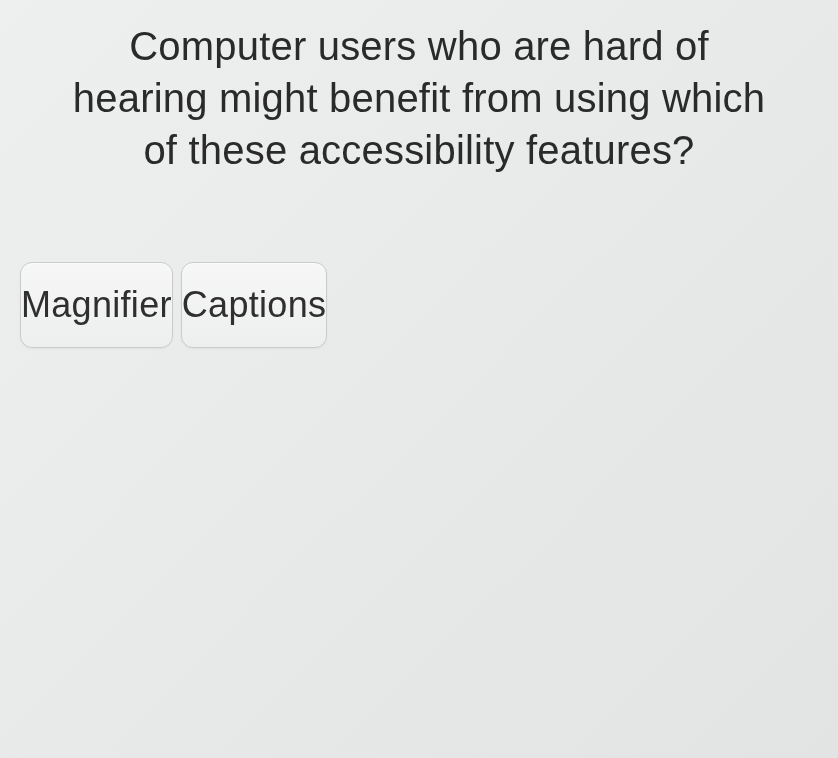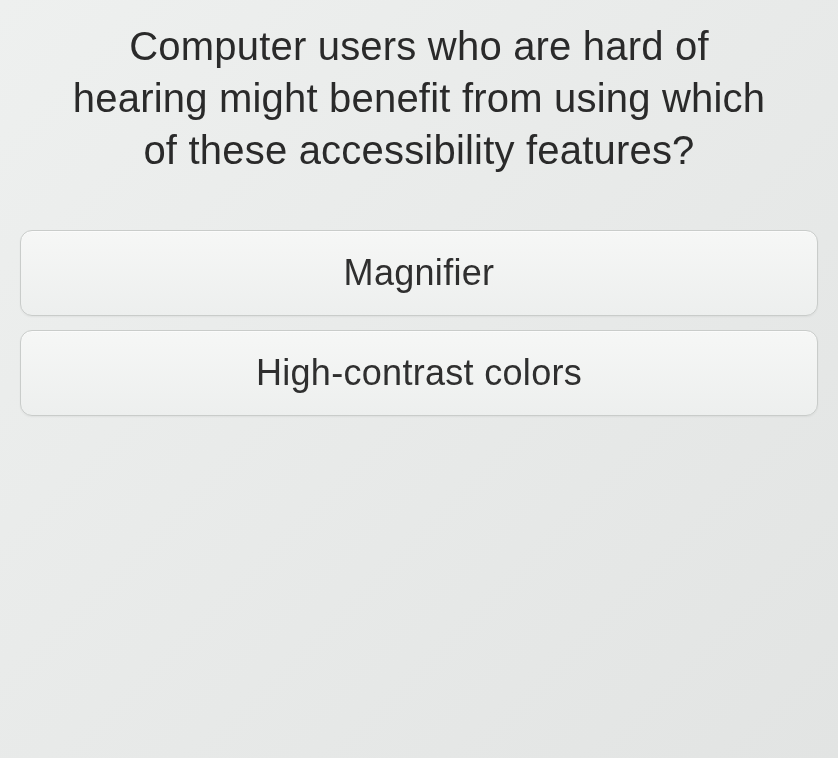--- a/index.html
+++ b/index.html
@@ -15,27 +15,27 @@
       padding: 20px 18px;
       overflow: hidden;
     }
     .question {
       text-align: center;
       font-size: 40px;
       line-height: 1.3;
       color: #2a2a2a;
       font-weight: 400;
       padding: 0 40px;
-      margin-bottom: 54px;
+      margin-bottom: 86px;
       letter-spacing: 0.2px;
     }
     .options {
       display: flex;
-      flex-direction: column;
-      gap: 14px;
+      flex-direction: row;
+      gap: 8px;
       padding: 0 2px;
     }
     .option {
       background: linear-gradient(to bottom, #f6f7f6, #edefee);
       border: 1px solid #c9ccca;
       border-radius: 12px;
       height: 86px;
       display: flex;
       align-items: center;
       justify-content: center;
@@ -50,15 +50,15 @@
 </head>
 <body>
 
 <div class="question">Computer users who are hard of hearing might benefit from using which of these accessibility features?</div>
 
 <div class="options">
   <div class="option">
     <span>Magnifier</span>
   </div>
   <div class="option">
-    <span>High-contrast colors</span>
+    <span>Captions</span>
   </div>
 </div>
 
 </body></html>

